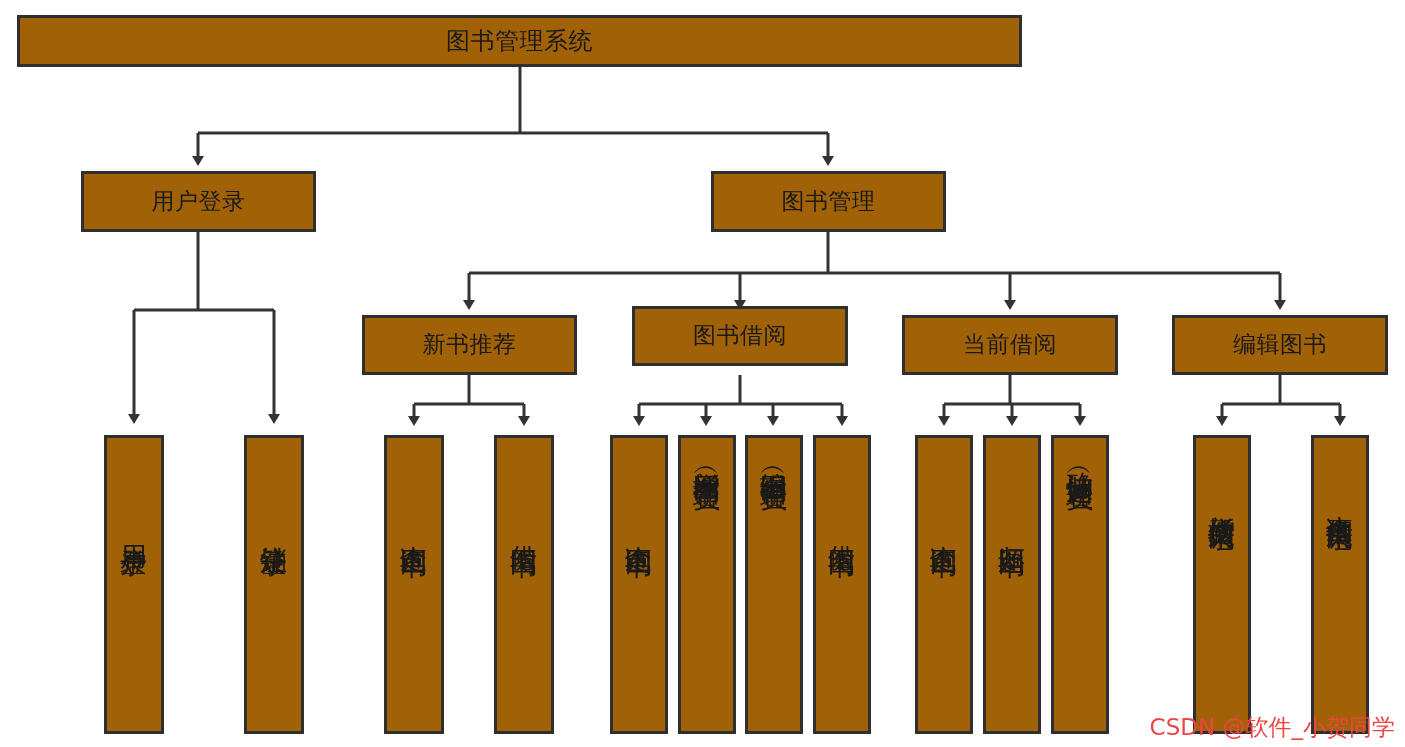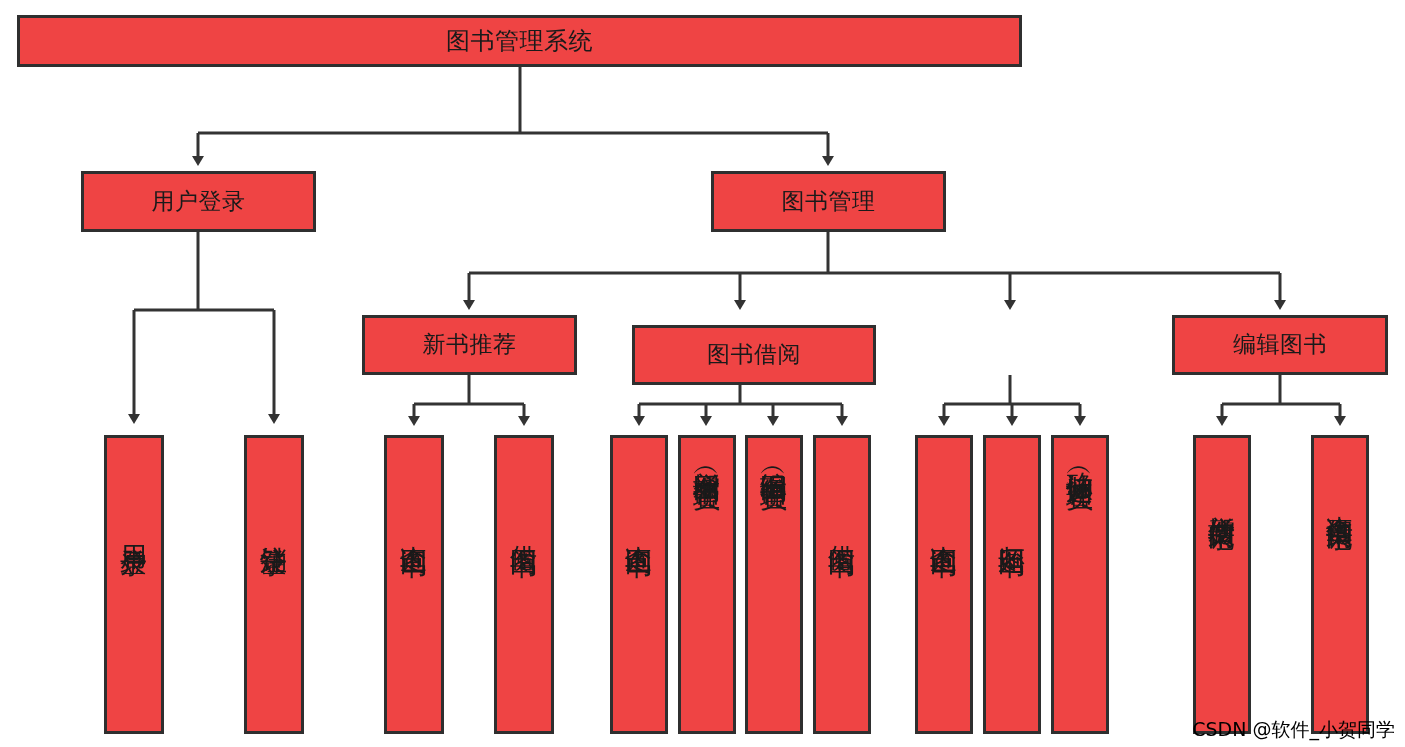--- a/index.html
+++ b/index.html
@@ -24,21 +24,21 @@
     left: 0;
     top: 0;
     width: 1405px;
     height: 747px;
     pointer-events: none;
   }
   .node {
     position: absolute;
     box-sizing: border-box;
     border: 3px solid #2f2f2f;
-    background: #ef4444;
+    background: #a16207;
     display: flex;
     align-items: center;
     justify-content: center;
     color: #1a1a1a;
   }
   .node .label {
     display: block;
     line-height: 1.12;
     letter-spacing: 0.5px;
     text-align: center;
@@ -66,22 +66,22 @@
     margin-top: 12px;
   }
   .node.vertical.midhigh .label {
     margin-top: 56px;
   }
   .node.root .label { font-size: 24px; }
   .watermark {
     position: absolute;
     right: 10px;
     bottom: 4px;
-    font-size: 19px;
-    color: #000000;
+    font-size: 23px;
+    color: #ef4444;
     white-space: nowrap;
     font-family: "DejaVu Sans", "Liberation Sans", sans-serif;
   }
 </style>
 </head>
 <body>
 
 <div id="diagram-root">
 
   <svg class="connectors" viewBox="0 0 1405 747">
@@ -141,22 +141,25 @@
   <div class="node horizontal" style="left:81px; top:171px; width:235px; height:61px;">
     <span class="label">用户登录</span>
   </div>
   <div class="node horizontal" style="left:362px; top:315px; width:215px; height:60px;">
     <span class="label">新书推荐</span>
   </div>
 
   <div class="node horizontal" style="left:711px; top:171px; width:235px; height:61px;">
     <span class="label">图书管理</span>
   </div>
-  <div class="node horizontal" style="left:632px; top:325px; width:244px; height:60px;">
+  <div class="node horizontal" style="left:632px; top:306px; width:216px; height:60px;">
     <span class="label">图书借阅</span>
+  </div>
+  <div class="node horizontal" style="left:902px; top:315px; width:216px; height:60px;">
+    <span class="label">当前借阅</span>
   </div>
   <div class="node horizontal" style="left:1172px; top:315px; width:216px; height:60px;">
     <span class="label">编辑图书</span>
   </div>
 
   <div class="node vertical mid" style="left:104px; top:435px; width:60px; height:299px;">
     <span class="label">用户登录</span>
   </div>
   <div class="node vertical mid" style="left:244px; top:435px; width:60px; height:299px;">
     <span class="label">注销登录</span>

